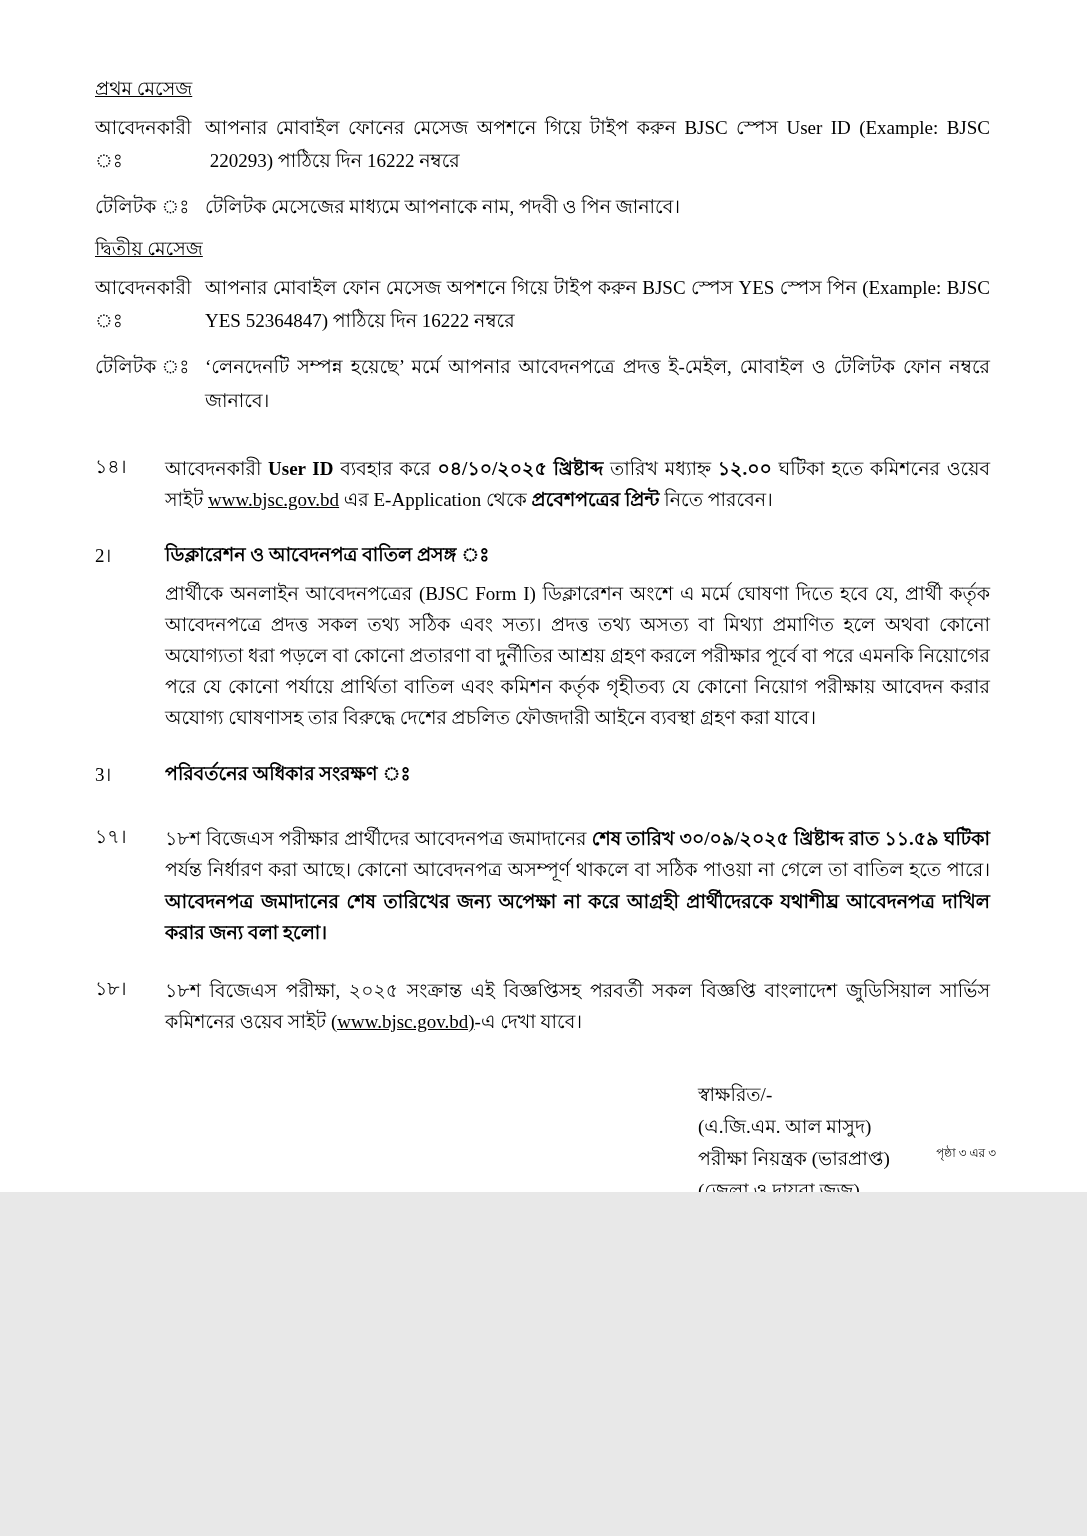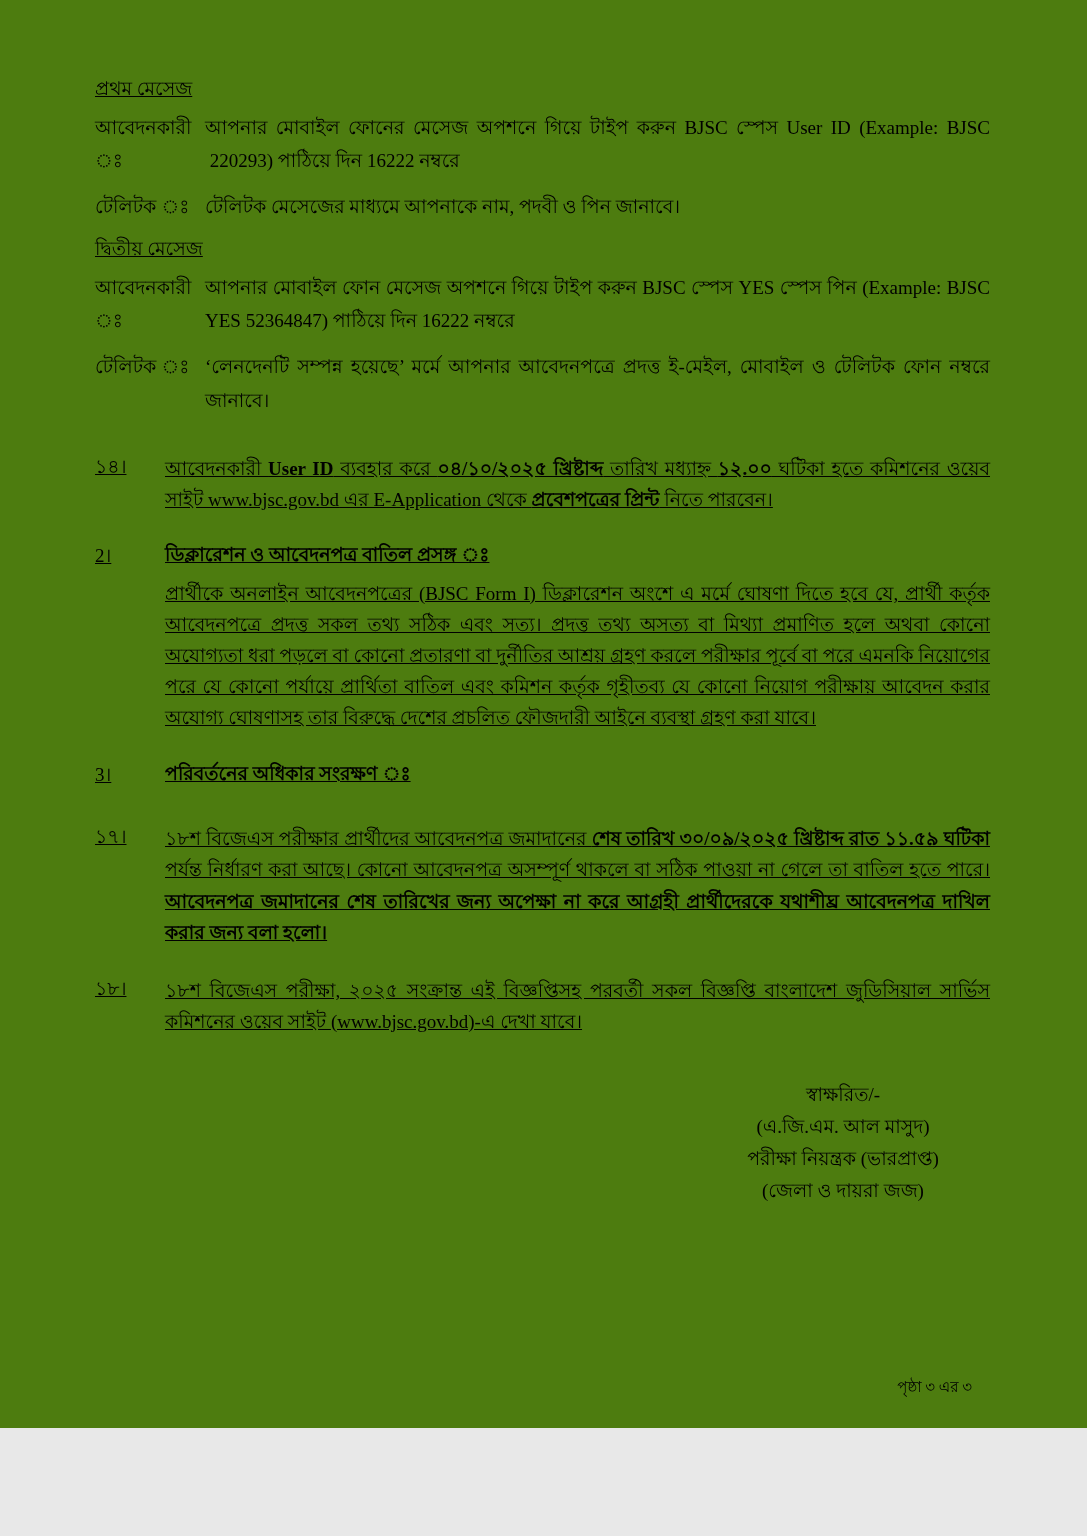--- a/index.html
+++ b/index.html
@@ -1,22 +1,22 @@
 <!DOCTYPE html>
 <html lang="bn"><head>
 <meta charset="utf-8">
 <style>
   * { margin: 0; padding: 0; box-sizing: border-box; }
   html, body { background: #e8e8e8; }
   .page {
     position: relative;
     width: 1087px;
-    height: 1428px;
+    height: 1192px;
     margin: 0 auto;
-    background: #4d7c0f;
+    background: #ffffff;
     color: #000000;
     font-family: "Liberation Serif", "DejaVu Serif", serif;
     font-size: 19px;
     overflow: hidden;
   }
   .content {
     position: absolute;
     left: 95px;
     top: 76px;
     width: 895px;
@@ -36,21 +36,21 @@
     width: 110px;
     flex-shrink: 0;
     line-height: 1.75;
   }
   .msg-text {
     flex: 1;
     text-align: justify;
     line-height: 1.75;
   }
   
-  .sections { margin-top: 36px; text-decoration: underline; }
+  .sections { margin-top: 36px; }
   .section {
     display: flex;
     margin-bottom: 27px;
   }
   .sec-num {
     width: 70px;
     flex-shrink: 0;
     line-height: 1.5;
   }
   .sec-body { flex: 1; }
@@ -64,29 +64,29 @@
     line-height: 1.64;
   }
   .sec-text .b { font-weight: bold; }
   .sec-text .u { text-decoration: underline; }
   
   .signature {
     width: 290px;
     margin-left: auto;
     margin-right: 2px;
     margin-top: 42px;
-    text-align: center;
+    text-align: left;
     line-height: 1.68;
   }
   
   .page-footer {
     position: absolute;
-    right: 115px;
+    right: 91px;
     bottom: 28px;
-    font-size: 15px;
+    font-size: 12px;
   }
 </style>
 </head>
 <body>
 
 <div class="page">
   <div class="content">
 
     <div class="msg-heading">প্রথম মেসেজ</div>
 

